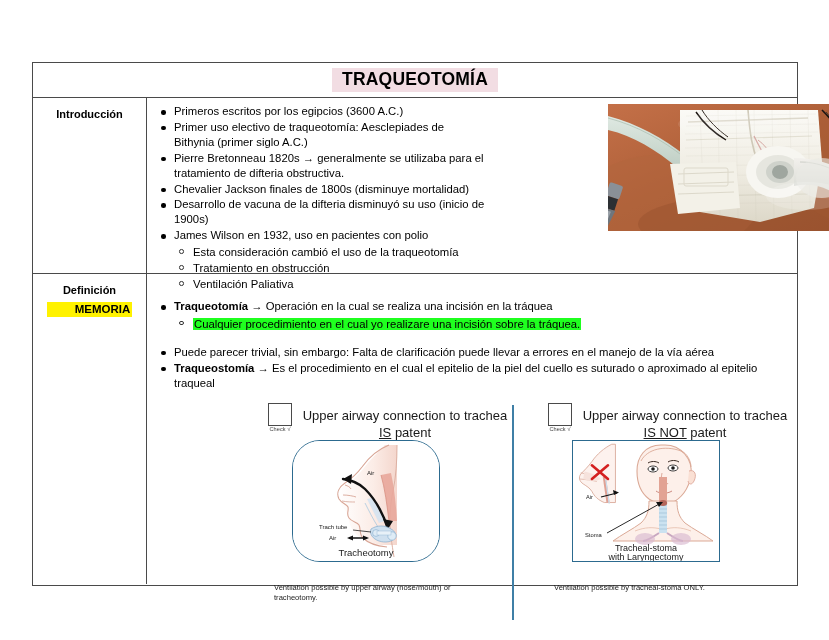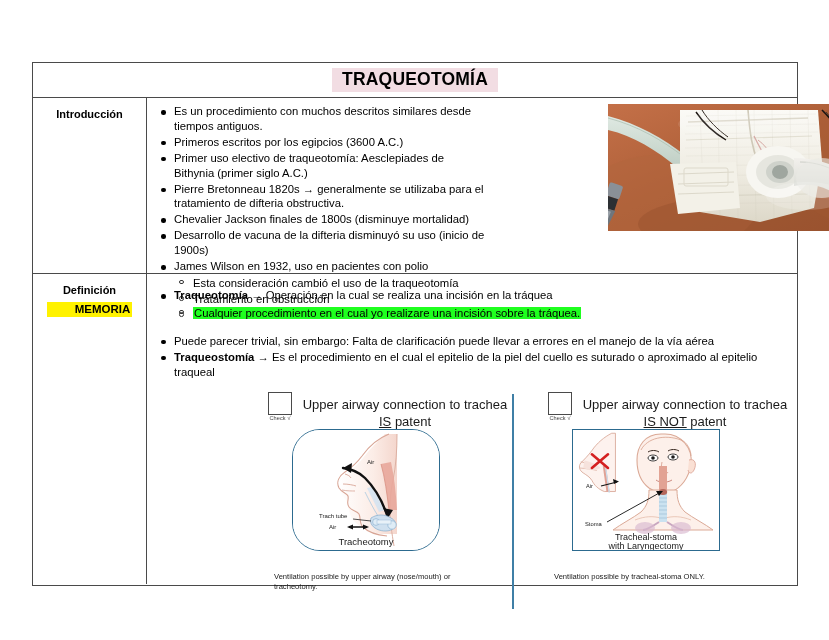--- a/index.html
+++ b/index.html
@@ -235,21 +235,20 @@
     <div class="doc-title" style="background: rgb(242, 221, 227);">TRAQUEOTOMÍA</div>
   </div>
 
   <div class="trow">
     <div class="cell-label">
       <div class="label-text">Introducción</div>
     </div>
     <div class="cell-body" style="height:175px;">
 
       <ul class="bl intro-list">
-        <li>Es un procedimiento con muchos descritos similares desde tiempos antiguos.</li>
         <li>Primeros escritos por los egipcios (3600 A.C.)</li>
         <li>Primer uso electivo de traqueotomía: Aesclepiades de Bithynia (primer siglo A.C.)</li>
         <li>Pierre Bretonneau 1820s → generalmente se utilizaba para el tratamiento de difteria obstructiva.</li>
         <li>Chevalier Jackson finales de 1800s (disminuye mortalidad)</li>
         <li>Desarrollo de vacuna de la difteria disminuyó su uso (inicio de 1900s)</li>
         <li>James Wilson en 1932, uso en pacientes con polio</li>
       </ul>
       <ul class="sub">
         <li>Esta consideración cambió el uso de la traqueotomía</li>
         <li>Tratamiento en obstrucción</li>
@@ -361,21 +360,21 @@
     </div>
   </div>
 
   <div class="trow">
     <div class="cell-label">
       <div class="label-text">Definición</div>
       <span class="label-memoria" style="background: rgb(255, 242, 0); padding-left: 28px;">MEMORIA</span>
     </div>
     <div class="cell-body" style="height:310px;">
 
-      <ul class="bl defs-list" style="margin-top:8px;">
+      <ul class="bl defs-list" style="margin-top:19px;">
         <li style="margin-bottom:2px;">
           <span class="bold">Traqueotomía</span>
           <span>→</span>
           <span>Operación en la cual se realiza una incisión en la tráquea</span>
         </li>
       </ul>
       <ul class="sub" style="margin-bottom:13px;">
         <li>
           <span class="hl-green" style="background: rgb(31, 255, 31);">Cualquier procedimiento en el cual yo realizare una incisión sobre la tráquea.</span>
         </li>

